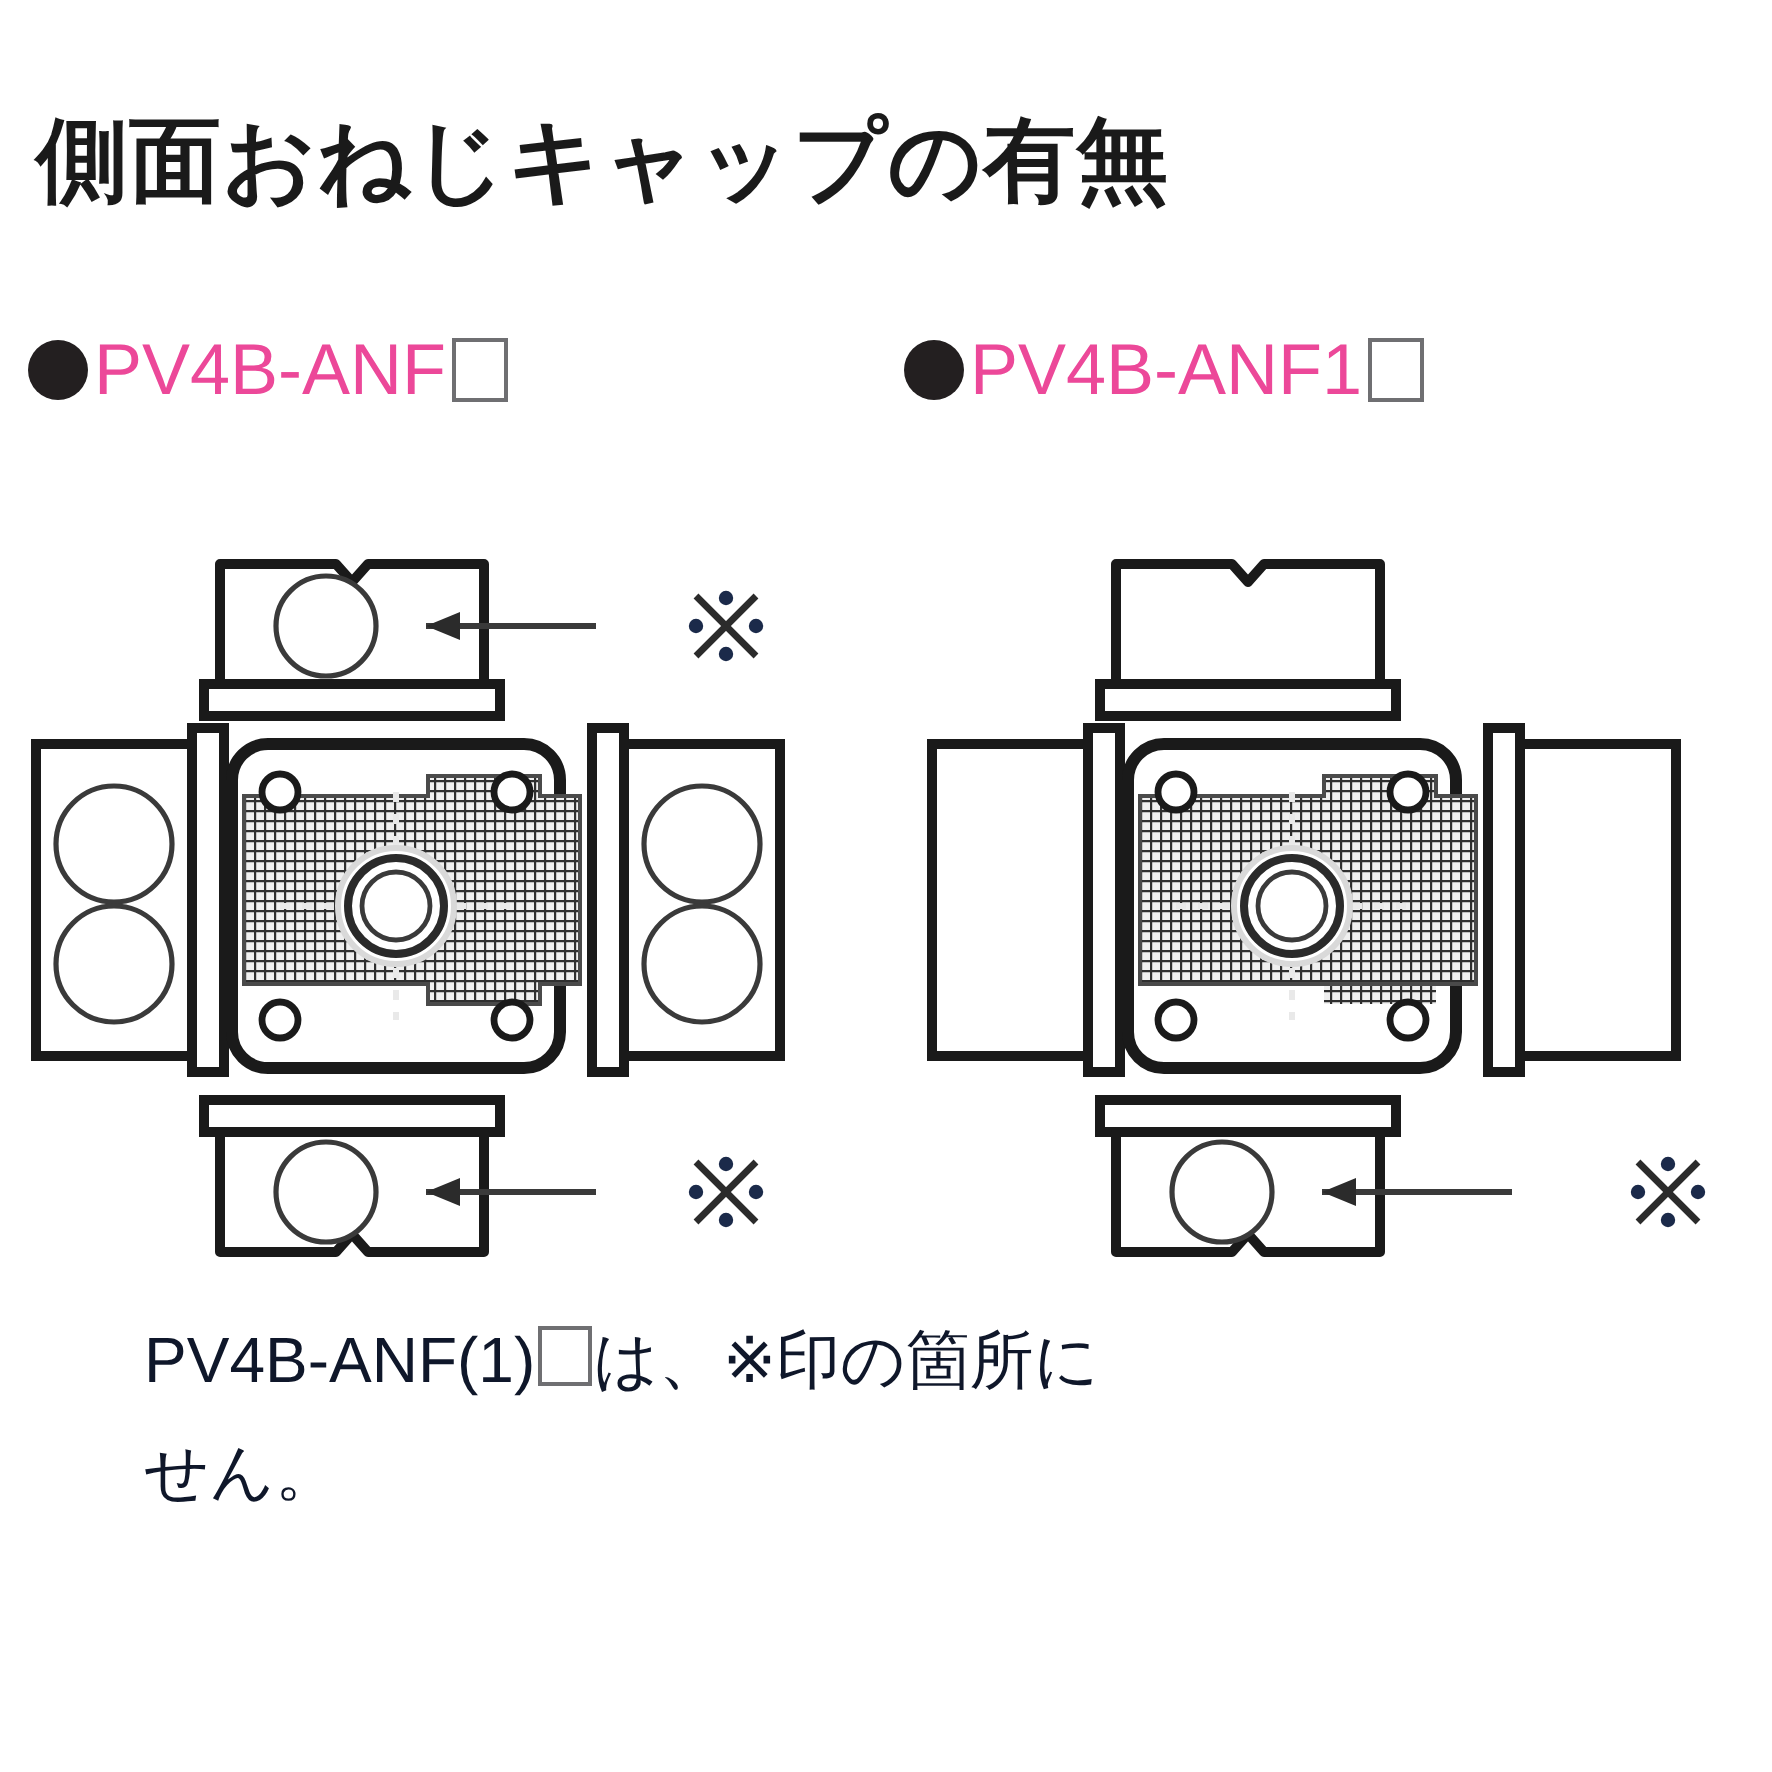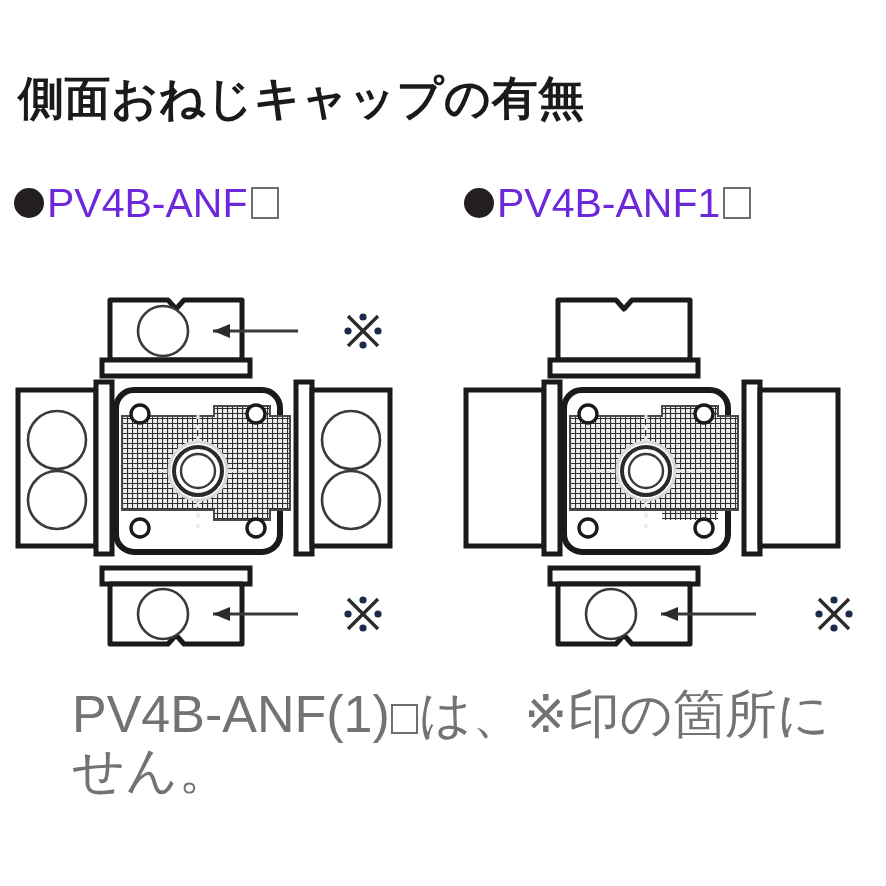--- a/index.html
+++ b/index.html
@@ -13,21 +13,20 @@
     height: 886px;
     position: relative;
     overflow: hidden;
     font-family: "Liberation Sans", "DejaVu Sans", sans-serif;
     color: #231f20;
   }
 
   #page {
     position: absolute;
     inset: 0;
-    margin-top: 18px;
   }
 
   
   .page-title {
     position: absolute;
     left: 18px;
     top: 57px;
     font-size: 46px;
     font-weight: bold;
     letter-spacing: 0.5px;
@@ -35,28 +34,28 @@
     color: #1a1a1a;
     white-space: nowrap;
   }
 
   
   .model-group {
     position: absolute;
     white-space: nowrap;
   }
   .model-group.left  { left: 14px;  top: 158px; }
-  .model-group.right { left: 464px; top: 158px; }
+  .model-group.right { left: 452px; top: 158px; }
 
   .model-line {
     display: flex;
     align-items: center;
-    font-size: 41px;
+    font-size: 36px;
     line-height: 54px;
-    color: #6d28d9;
+    color: #ec4899;
     white-space: nowrap;
     justify-content: flex-end;
   }
   .bullet-dot {
     width: 30px;
     height: 30px;
     border-radius: 50%;
     background: #231f20;
     display: inline-block;
     flex: none;
@@ -88,25 +87,25 @@
   }
   .figure.left  { left: 8px; }
   .figure.right { left: 456px; }
 
   .fig-svg { display: block; width: 100%; height: 100%; }
 
   
   .footer-note {
     position: absolute;
     left: 72px;
-    top: 668px;
+    top: 652px;
     width: 800px;
-    font-size: 52px;
+    font-size: 32px;
     line-height: 56px;
-    color: #737373;
+    color: #0f172a;
   }
   .footer-note .sq {
     width: 27px;
     height: 30px;
     border-width: 2.5px;
     vertical-align: -2px;
     margin-left: 1px;
     margin-right: 1px;
   }
   .note-line { white-space: nowrap; }

